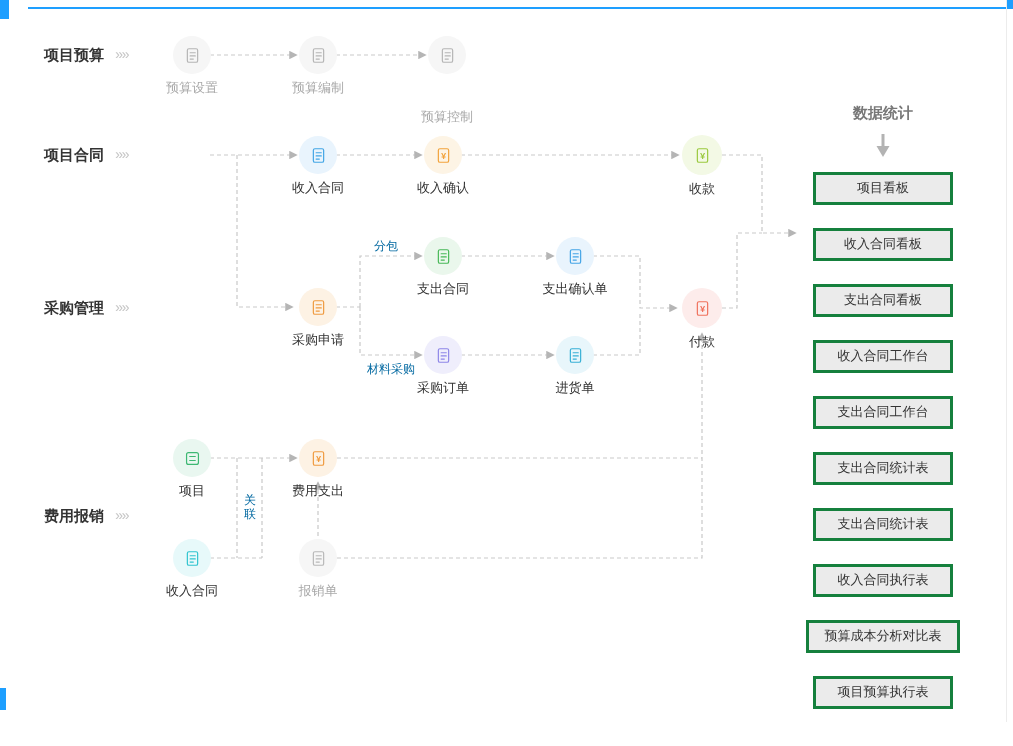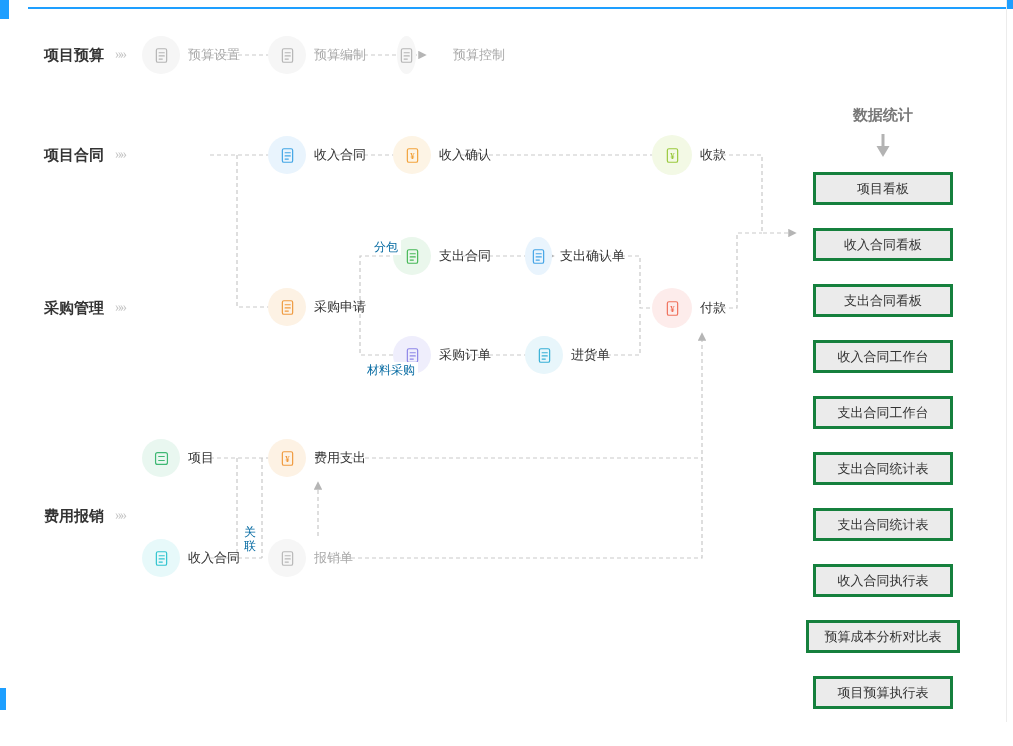--- a/index.html
+++ b/index.html
@@ -1,44 +1,44 @@
 <!DOCTYPE html>
 <html><head>
 <meta charset="utf-8">
 <style>
   html,body{margin:0;padding:0;background:#fff;}
   .stage{
     position:relative;width:1013px;height:722px;overflow:hidden;background:#fff;
-    font-family:Liberation Serif, serif;
+    font-family:Liberation Mono, monospace;
   }
   
   .top-line{position:absolute;left:28px;top:7px;width:985px;height:2px;background:#1e9fff;}
   .corner-block{position:absolute;left:0;top:0;width:9px;height:19px;background:#1e9fff;}
   .left-block{position:absolute;left:0;top:688px;width:6px;height:22px;background:#1e9fff;}
   .tr-block{position:absolute;right:0;top:0;width:7px;height:9px;background:#1e9fff;}
   .right-track{position:absolute;right:6px;top:0;width:1px;height:746px;background:#ececec;}
   
   svg.wires{position:absolute;left:0;top:0;z-index:1;pointer-events:none;}
   .w{fill:none;stroke:#c9c9c9;stroke-width:1.2;stroke-dasharray:4 3;}
   
   .row-label{position:absolute;left:44px;display:flex;align-items:center;gap:11px;
     font-size:15px;font-weight:700;color:#333;height:18px;z-index:3;white-space:nowrap;}
   .chev{color:#c6c6c6;font-size:14px;font-weight:400;letter-spacing:-2px;}
   .chev::before{content:"»»";}
   
-  .node{position:absolute;width:100px;display:flex;flex-direction:row;align-items:center;gap:8px;z-index:3;cursor:pointer;}
+  .node{position:absolute;width:100px;display:flex;flex-direction:column;align-items:center;gap:8px;z-index:3;cursor:pointer;}
   .node .ic{width:38px;height:38px;border-radius:50%;display:flex;align-items:center;justify-content:center;
     background:var(--bg,#f5f5f5);color:var(--c,#aaa);}
   .node.big .ic{width:40px;height:40px;}
   .node .ic svg{width:19px;height:19px;display:block;}
   .node .lbl{font-size:13px;color:#333;white-space:nowrap;line-height:14px;}
   .node.muted .lbl{color:#a9a9a9;}
   
   .elabel{position:absolute;font-size:12px;color:#0369a1;background:#fff;padding:1px 3px;z-index:4;line-height:14px;white-space:nowrap;}
-  .elabel.vert{width:14px;white-space:normal;word-break:break-all;text-align:center;padding:3px 1px;margin-top:31px;}
+  .elabel.vert{width:14px;white-space:normal;word-break:break-all;text-align:center;padding:3px 1px;}
   
   .panel{position:absolute;left:803px;top:106px;width:160px;display:flex;flex-direction:column;align-items:center;z-index:3;}
   .ptitle{font-size:15px;font-weight:700;color:#777;line-height:18px;}
   .parrow{margin:9px 0 13px;display:block;}
   .pbtn{width:134px;height:27px;line-height:27px;text-align:center;background:#ebebeb;border:3px solid #15803d;
     font-size:13px;color:#333;margin-bottom:23px;cursor:pointer;white-space:nowrap;}
   .pbtn.wide{width:148px;}
   .pbtn:last-child{margin-bottom:0;}
   .defs-hidden{position:absolute;width:0;height:0;overflow:hidden;}
 </style>

